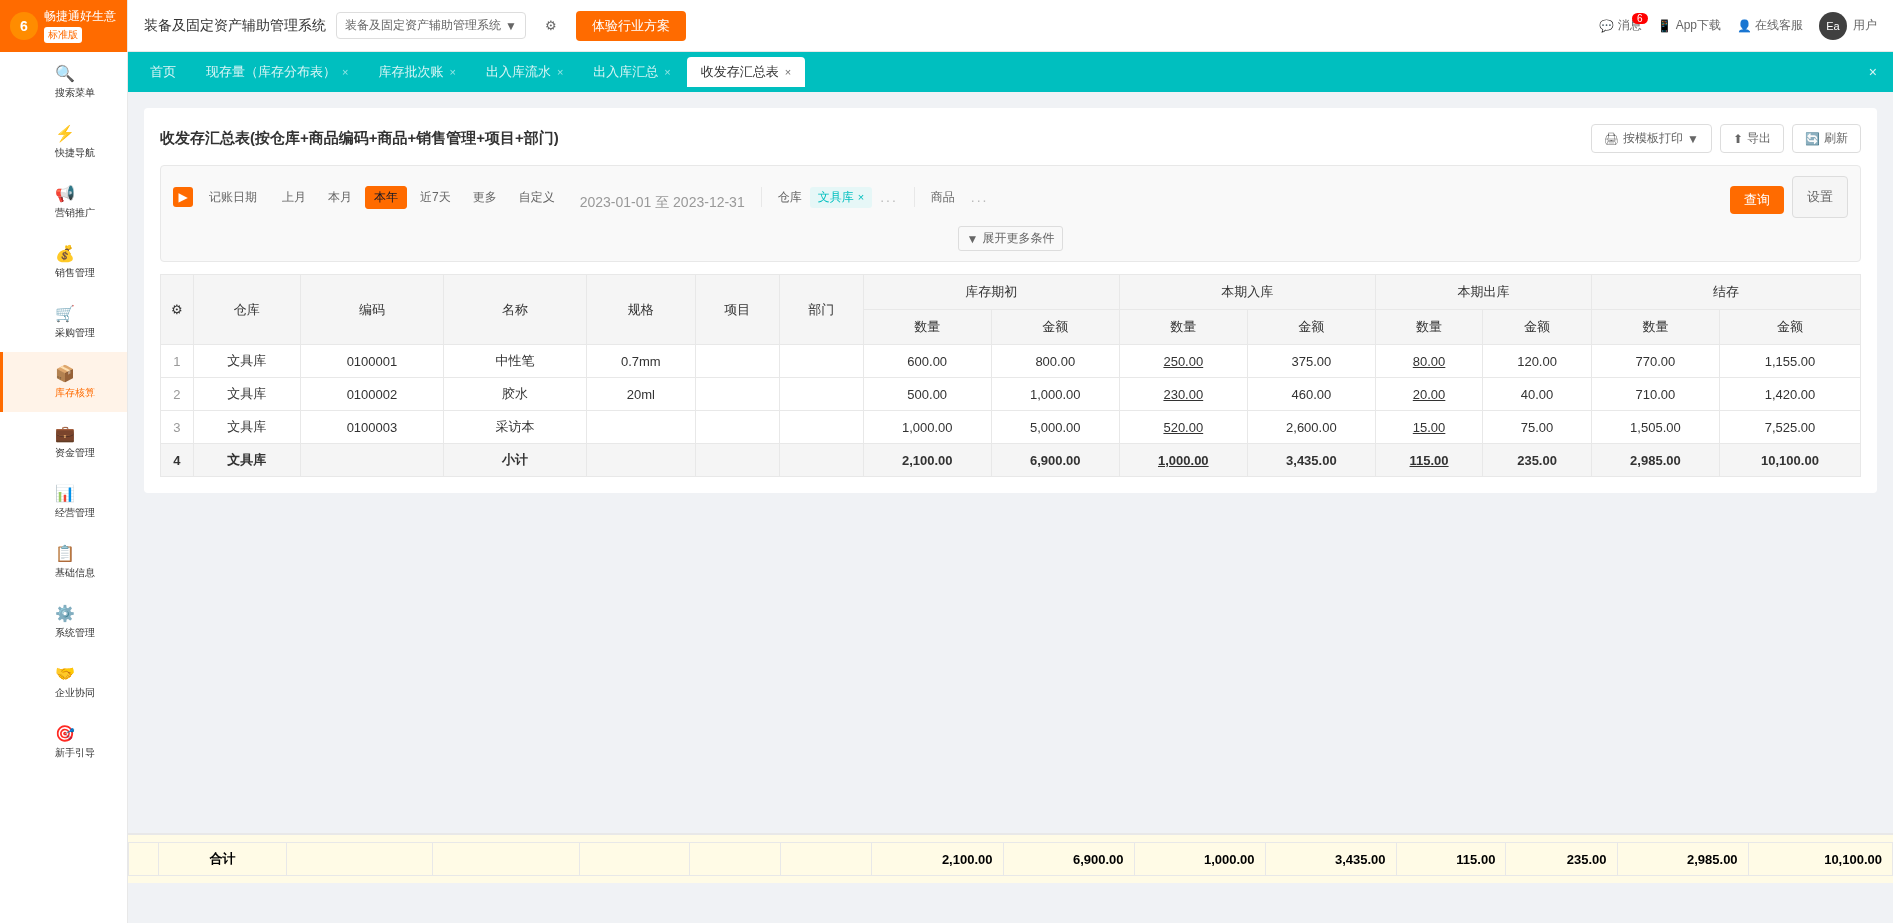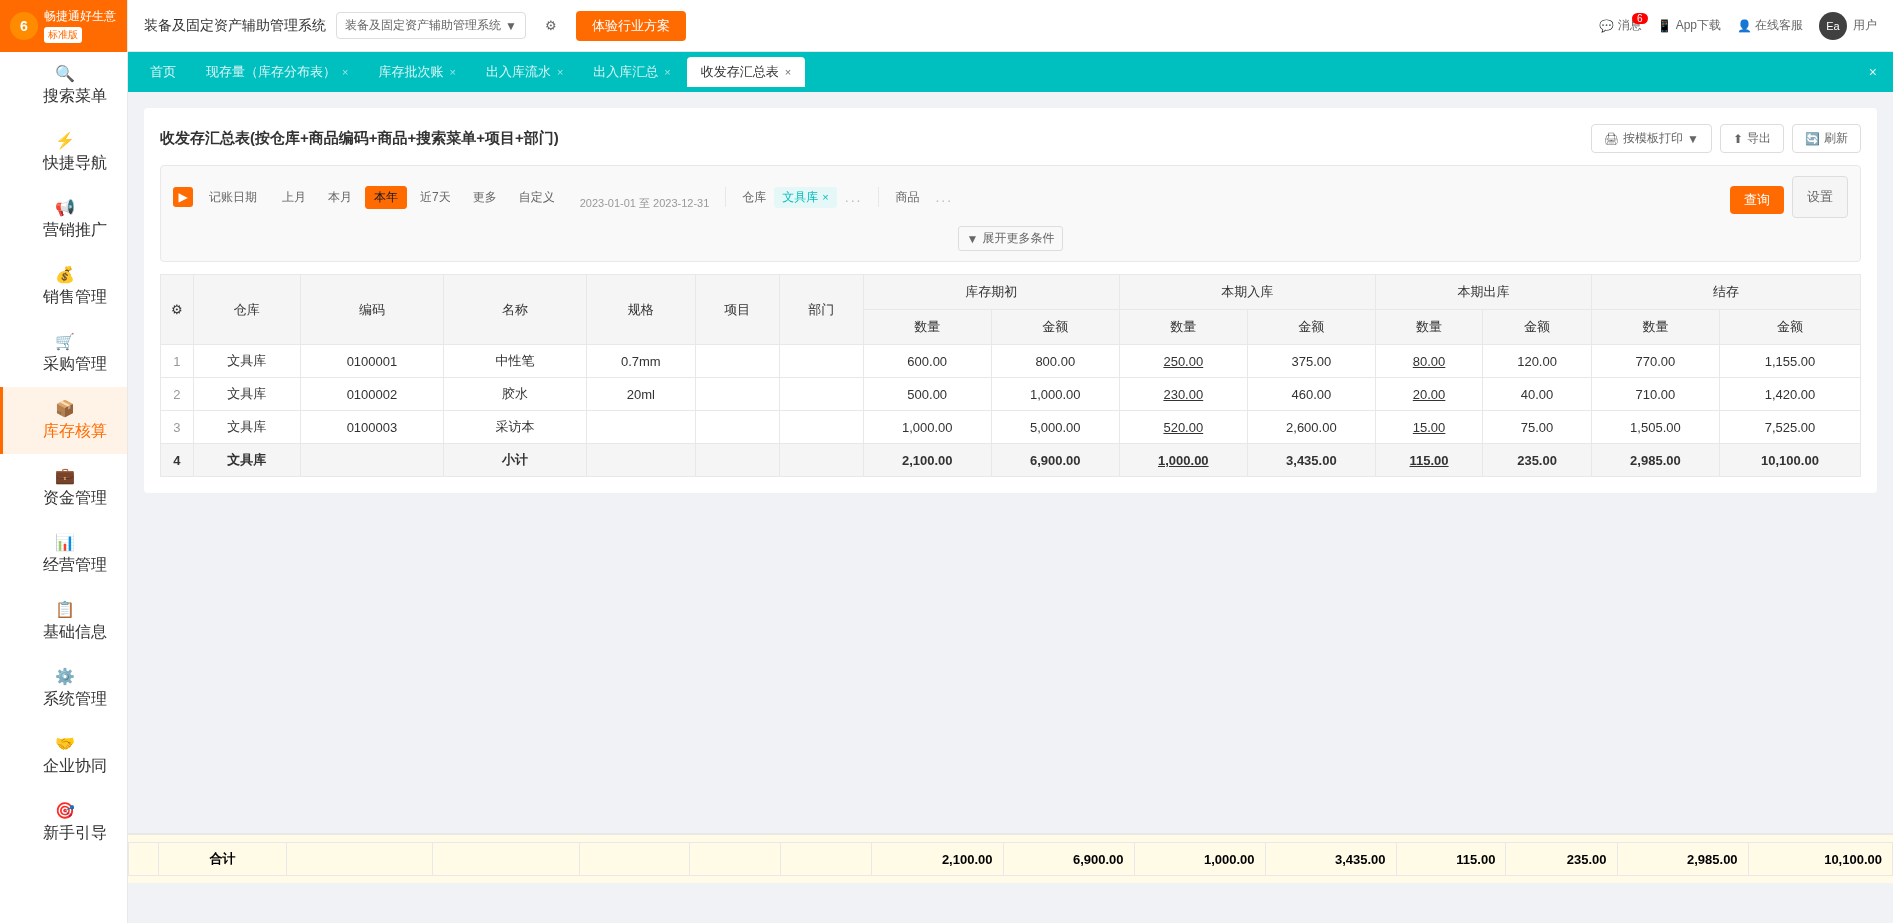--- a/index.html
+++ b/index.html
@@ -11,21 +11,21 @@
     
     .sidebar { width: 128px; background: #fff; border-right: 1px solid #e8e8e8; display: flex; flex-direction: column; flex-shrink: 0; }
     .sidebar-logo { background: #ff6b00; color: white; padding: 8px 10px; display: flex; align-items: center; gap: 6px; height: 52px; }
     .sidebar-logo-icon { width: 28px; height: 28px; background: #ff8c00; border-radius: 50%; display: flex; align-items: center; justify-content: center; font-size: 14px; font-weight: bold; color: #fff; }
     .sidebar-logo-text { font-size: 12px; line-height: 1.3; color: #fff; }
     .sidebar-logo-badge { background: #fff; color: #ff6b00; font-size: 10px; padding: 1px 4px; border-radius: 3px; margin-top: 2px; display: inline-block; }
     .sidebar-nav { flex: 1; overflow-y: auto; }
     .sidebar-item { display: flex; flex-direction: column; align-items: center; justify-content: center; padding: 12px 4px; cursor: pointer; color: #333; font-size: 12px; border-left: 3px solid transparent; gap: 3px; }
     .sidebar-item.active { background: #fff3e8; color: #ff6b00; border-left: 3px solid #ff6b00; }
     .sidebar-item-icon { font-size: 16px; }
-    .sidebar-item-label { font-size: 16px; text-align: center; margin-left: 20px; }
+    .sidebar-item-label { font-size: 10px; text-align: center; margin-left: 20px; }
 
     
     .main { flex: 1; display: flex; flex-direction: column; overflow: hidden; }
 
     
     .top-header { height: 52px; background: #fff; border-bottom: 1px solid #e8e8e8; display: flex; align-items: center; justify-content: space-between; padding: 0 16px; }
     .top-header-left { display: flex; align-items: center; gap: 10px; }
     .system-title { font-size: 14px; color: #333; }
     .header-dropdown { display: flex; align-items: center; gap: 4px; padding: 4px 8px; border: 1px solid #ddd; border-radius: 4px; cursor: pointer; font-size: 12px; color: #666; }
     .header-settings { width: 30px; height: 30px; display: flex; align-items: center; justify-content: center; cursor: pointer; color: #666; }
@@ -51,21 +51,21 @@
     .action-btn-primary { background: #ff6b00; color: white; border: none; padding: 5px 14px; border-radius: 4px; cursor: pointer; font-size: 13px; margin-top: 6px; }
     .action-btn-setting { background: #f5f5f5; color: #666; border: 1px solid #ddd; padding: 11px 14px; border-radius: 4px; cursor: pointer; font-size: 13px; }
 
     
     .filter-bar { background: #f9f9f9; border: 1px solid #e8e8e8; border-radius: 4px; padding: 10px 12px; margin-bottom: 12px; }
     .filter-row { display: flex; align-items: center; gap: 16px; flex-wrap: wrap; }
     .filter-label { color: #666; font-size: 12px; white-space: nowrap; }
     .filter-date-btns { display: flex; align-items: center; gap: 4px; }
     .date-btn { padding: 2px 8px; border-radius: 3px; font-size: 12px; cursor: pointer; border: 1px solid transparent; color: #666; }
     .date-btn.active { background: #ff6b00; color: #0f172a; border-color: #ff6b00; }
-    .filter-date-range { font-size: 11px; color: #999; margin-top: 12px; }
+    .filter-date-range { font-size: 14px; color: #999; margin-top: 12px; }
     .filter-divider { width: 1px; height: 20px; background: #e8e8e8; }
     .filter-warehouse { display: flex; align-items: center; gap: 8px; }
     .warehouse-tag { display: flex; align-items: center; gap: 4px; background: #e6f7f7; color: #00bfbf; padding: 2px 8px; border-radius: 3px; font-size: 12px; }
     .warehouse-tag-close { cursor: pointer; font-size: 11px; }
     .filter-more-dots { color: #bbb; letter-spacing: 2px; cursor: pointer; font-size: 14px; }
     .filter-goods { display: flex; align-items: center; gap: 16px; }
     .expand-btn { display: flex; align-items: center; gap: 4px; color: #666; font-size: 12px; cursor: pointer; padding: 3px 8px; border: 1px solid #ddd; border-radius: 3px; }
     .filter-toggle-icon { width: 20px; height: 20px; background: #ff6b00; border-radius: 3px; display: flex; align-items: center; justify-content: center; cursor: pointer; color: #fff; font-size: 12px; }
     .filter-expand-row { display: flex; justify-content: center; margin-top: 8px; }
 
@@ -212,21 +212,21 @@
           <span>收发存汇总表</span>
           <span class="tab-close">×</span>
         </div>
         <div class="tabs-close-all">×</div>
       </div>
 
       <div class="page-inner">
         <div class="page-content">
 
           <div class="page-title-row">
-            <h2 class="page-title">收发存汇总表(按仓库+商品编码+商品+搜索菜单+项目+部门)</h2>
+            <h2 class="page-title">收发存汇总表(按仓库+商品编码+商品+销售管理+项目+部门)</h2>
             <div class="page-actions">
               <button class="action-btn">
                 <span>🖨</span>
                 <span>按模板打印</span>
                 <span>▼</span>
               </button>
               <button class="action-btn">
                 <span>⬆</span>
                 <span>导出</span>
               </button>

